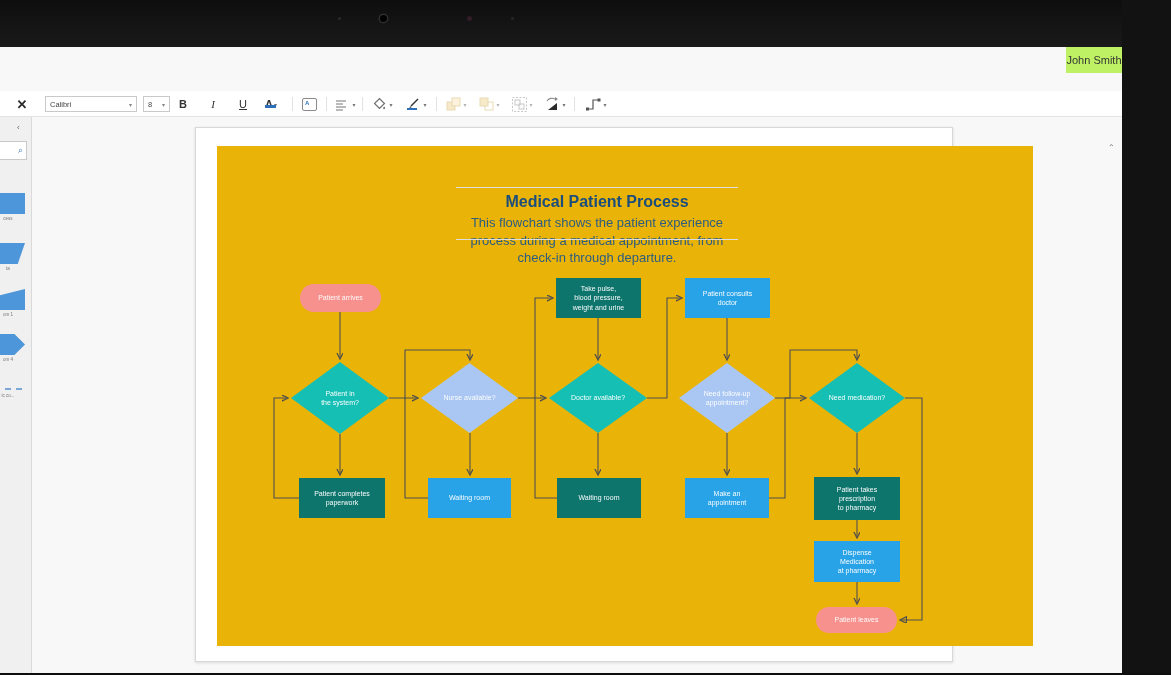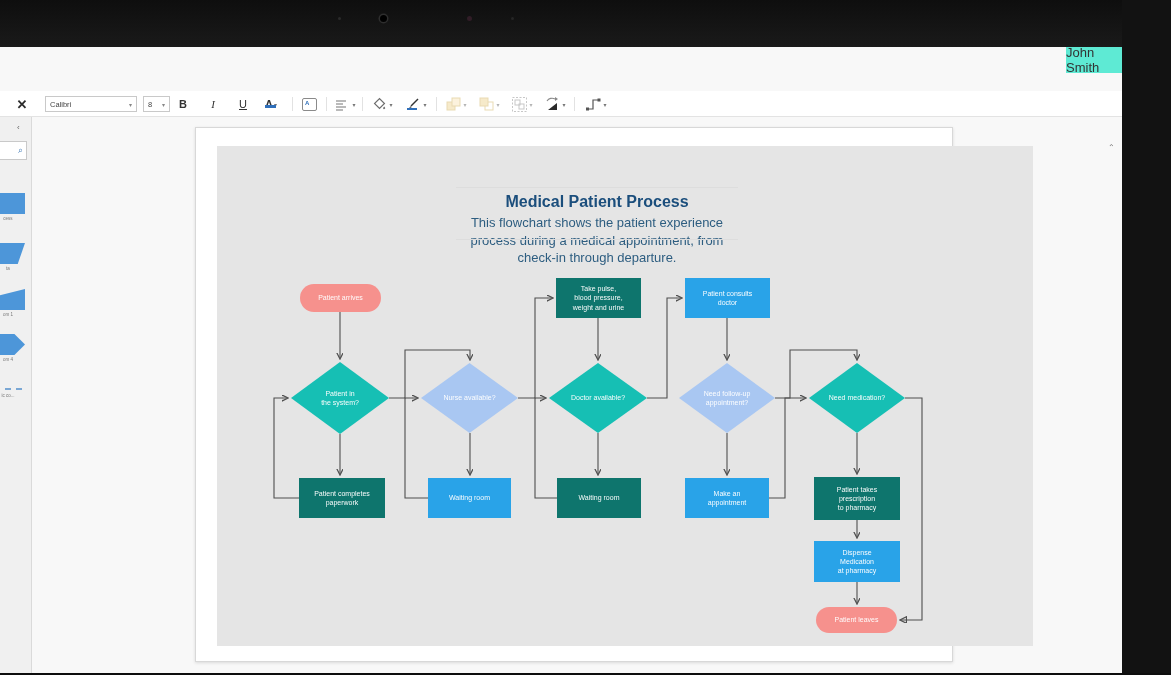--- a/index.html
+++ b/index.html
@@ -11,22 +11,22 @@
     background:linear-gradient(#0e0e0e,#1a1a1a); }
   .bezel-right { position:absolute; left:1122px; top:0; width:49px; height:675px; background:#121212; }
   .bezel-bottom { position:absolute; left:0; top:673px; width:1171px; height:2px; background:#0d0d0d; }
   .cam-dot { position:absolute; border-radius:50%; }
 
   
   .screen { position:absolute; left:0; top:47px; width:1122px; height:626px; background:#f8f8f8; }
 
   .titlebar { position:absolute; left:0; top:0; width:1122px; height:26px; background:#000; }
   .titlebar .app-title { position:absolute; left:466px; top:7px; font-size:8px; color:#f0f0f0; }
-  .user-box { position:absolute; left:1066px; top:0; width:56px; height:26px; background:#5eead4;
-    display:flex; align-items:center; justify-content:center; font-size:13px; color:#333; }
+  .user-box { position:absolute; left:1066px; top:0; width:56px; height:26px; background:#bef264;
+    display:flex; align-items:center; justify-content:center; font-size:11px; color:#333; }
 
   .tabs-row { position:absolute; left:0; top:26px; width:1122px; height:18px; background:#e9e9e9; }
   .tab { position:absolute; top:0; height:18px; display:flex; align-items:center; justify-content:center;
     font-size:7.5px; color:#555; padding:0 10px; cursor:default; }
   .tab.active { background:#f8e9cf; color:#333; }
   .tab-sep { position:absolute; top:4px; width:1px; height:10px; background:#c4c4c4; }
   .tab-visio { letter-spacing:.3px; font-size:7px; color:#444; }
 
   .toolbar { position:absolute; left:0; top:44px; width:1122px; height:26px; background:#fff;
     border-bottom:1px solid #e3e3e3; }
@@ -54,21 +54,21 @@
     white-space:nowrap; overflow:hidden; }
   .shp-parallelogram { clip-path:polygon(22% 0,100% 0,78% 100%,0 100%); }
   .shp-quad { clip-path:polygon(0 40%,100% 0,100% 100%,0 100%); }
   .shp-pentagon { clip-path:polygon(0 0,68% 0,100% 50%,68% 100%,0 100%); }
   .shp-connector { position:absolute; left:-6px; width:28px; height:0;
     border-top:2px dashed #7aa7d4; background:none; }
 
   
   .page { position:absolute; left:195px; top:80px; width:758px; height:535px; background:#fff;
     border:1px solid #d8d8d8; box-shadow:0 1px 3px rgba(0,0,0,.12); }
-  .drawing { position:absolute; left:21px; top:18px; width:816px; height:500px; background:#e5e5e5;padding-left:34px; }
+  .drawing { position:absolute; left:21px; top:18px; width:816px; height:500px; background:#eab308;padding-left:34px; }
 
   .chart-title-rule { position:absolute; left:239px; width:282px; height:1px; background:#ddd; }
   .chart-title { position:absolute; left:230px; top:47px; width:300px; text-align:center;
     font-size:16px; font-weight:bold; color:#1b4e7c; }
   .chart-subtitle { position:absolute; left:245px; top:68px; width:270px; text-align:center;
     font-size:13px; line-height:1.35; color:#2d5d80; }
 
   .node { position:absolute; display:flex; align-items:center; justify-content:center;
     text-align:center; cursor:default; }
   .node span { font-size:7px; line-height:1.3; color:rgba(255,255,255,.97); white-space:pre-line; }

